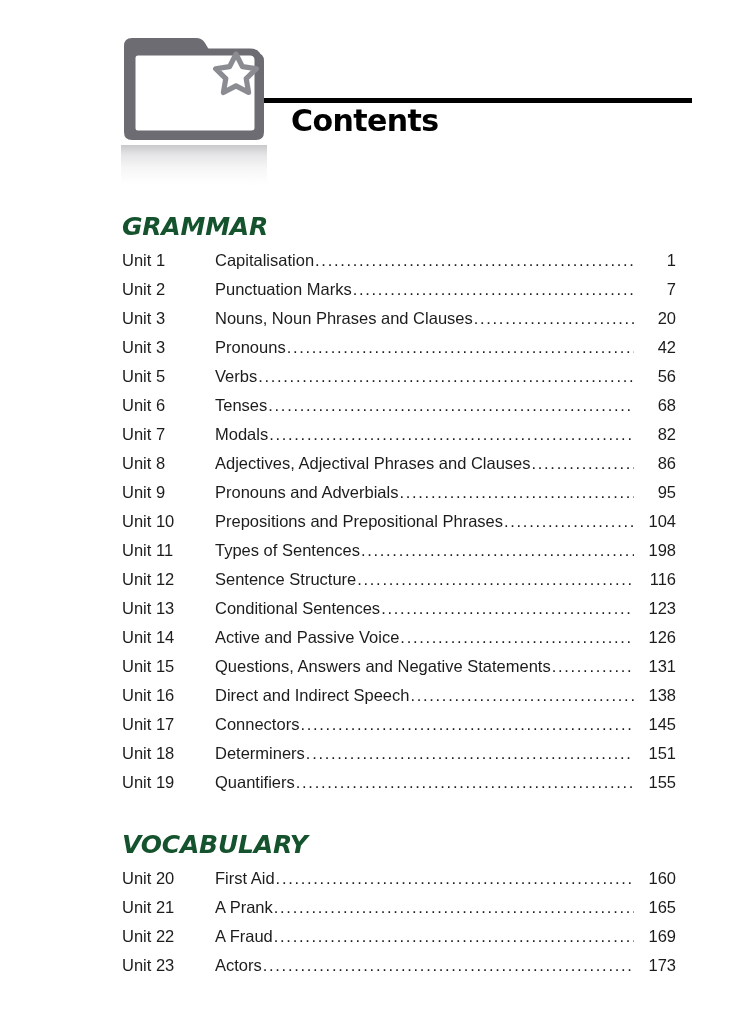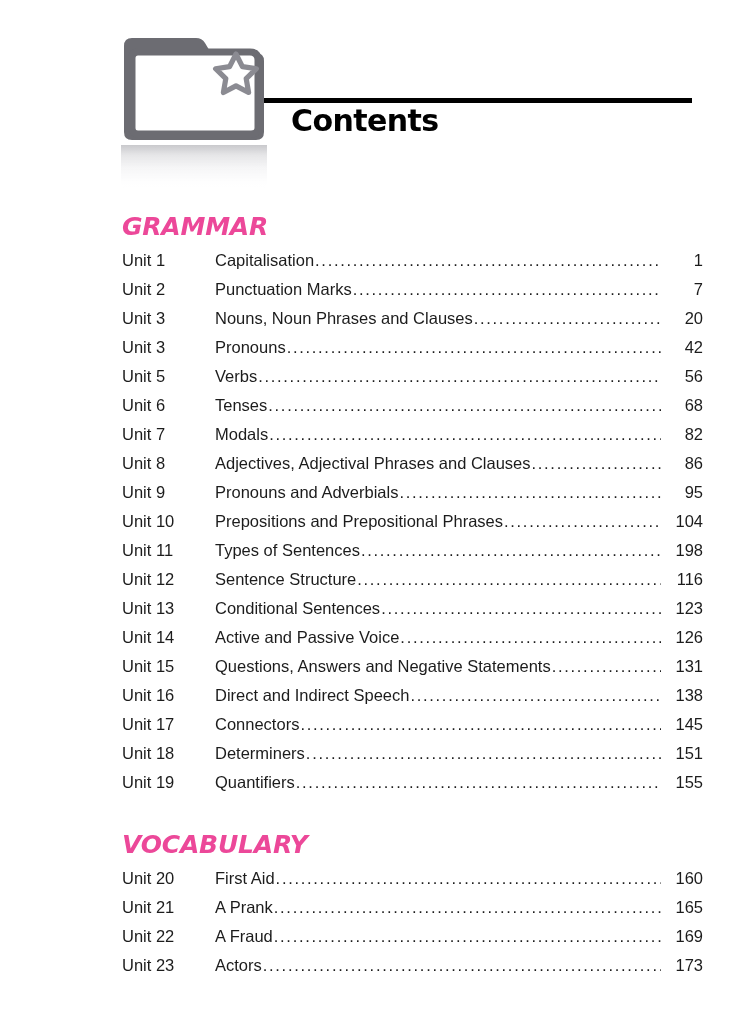--- a/index.html
+++ b/index.html
@@ -83,40 +83,40 @@
   }
 
   .section { margin: 0; padding: 0; }
 
   .section-heading {
     font-family: "DejaVu Sans", sans-serif;
     font-style: italic;
     font-weight: bold;
     font-size: 25px;
     letter-spacing: -0.2px;
-    color: #ec4899;
+    color: #14532d;
     margin-left: 122px;
     line-height: 1;
     padding-top: 6px;
     padding-bottom: 12px;
   }
   .section + .section .section-heading {
     padding-top: 30px;
   }
 
   .toc-rows { display: block; }
 
   .toc-row {
     display: flex;
     align-items: baseline;
     height: 29px;
     font-size: 16.5px;
     color: #1c1c1c;
     padding-left: 122px;
-    padding-right: 46px;
+    padding-right: 73px;
   }
 
   .unit {
     flex: 0 0 93px;
     white-space: nowrap;
   }
 
   .title-wrap {
     flex: 1 1 auto;
     display: flex;

